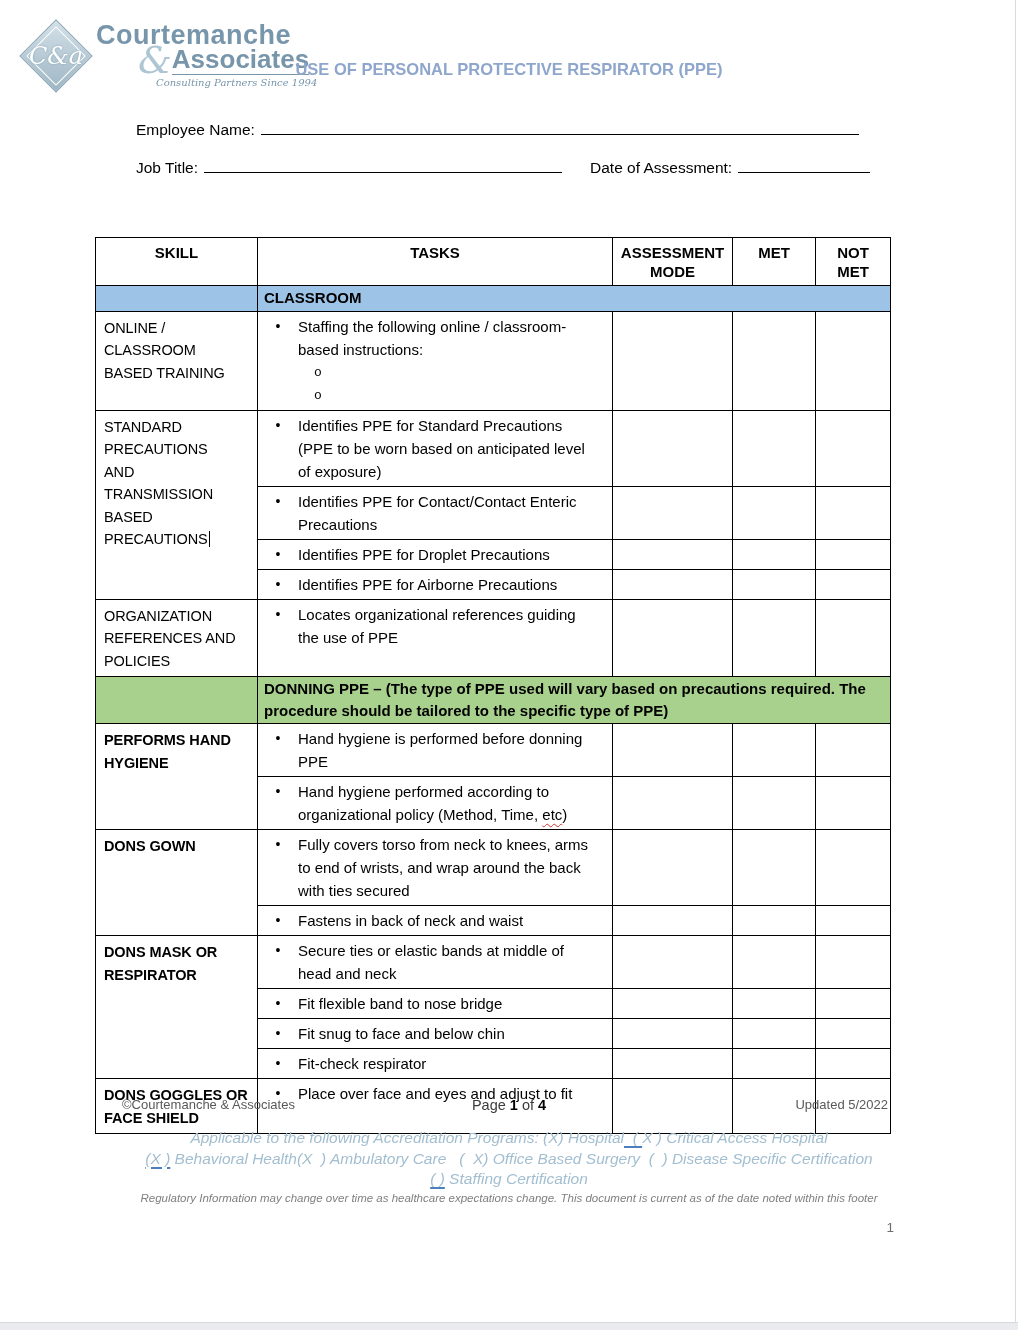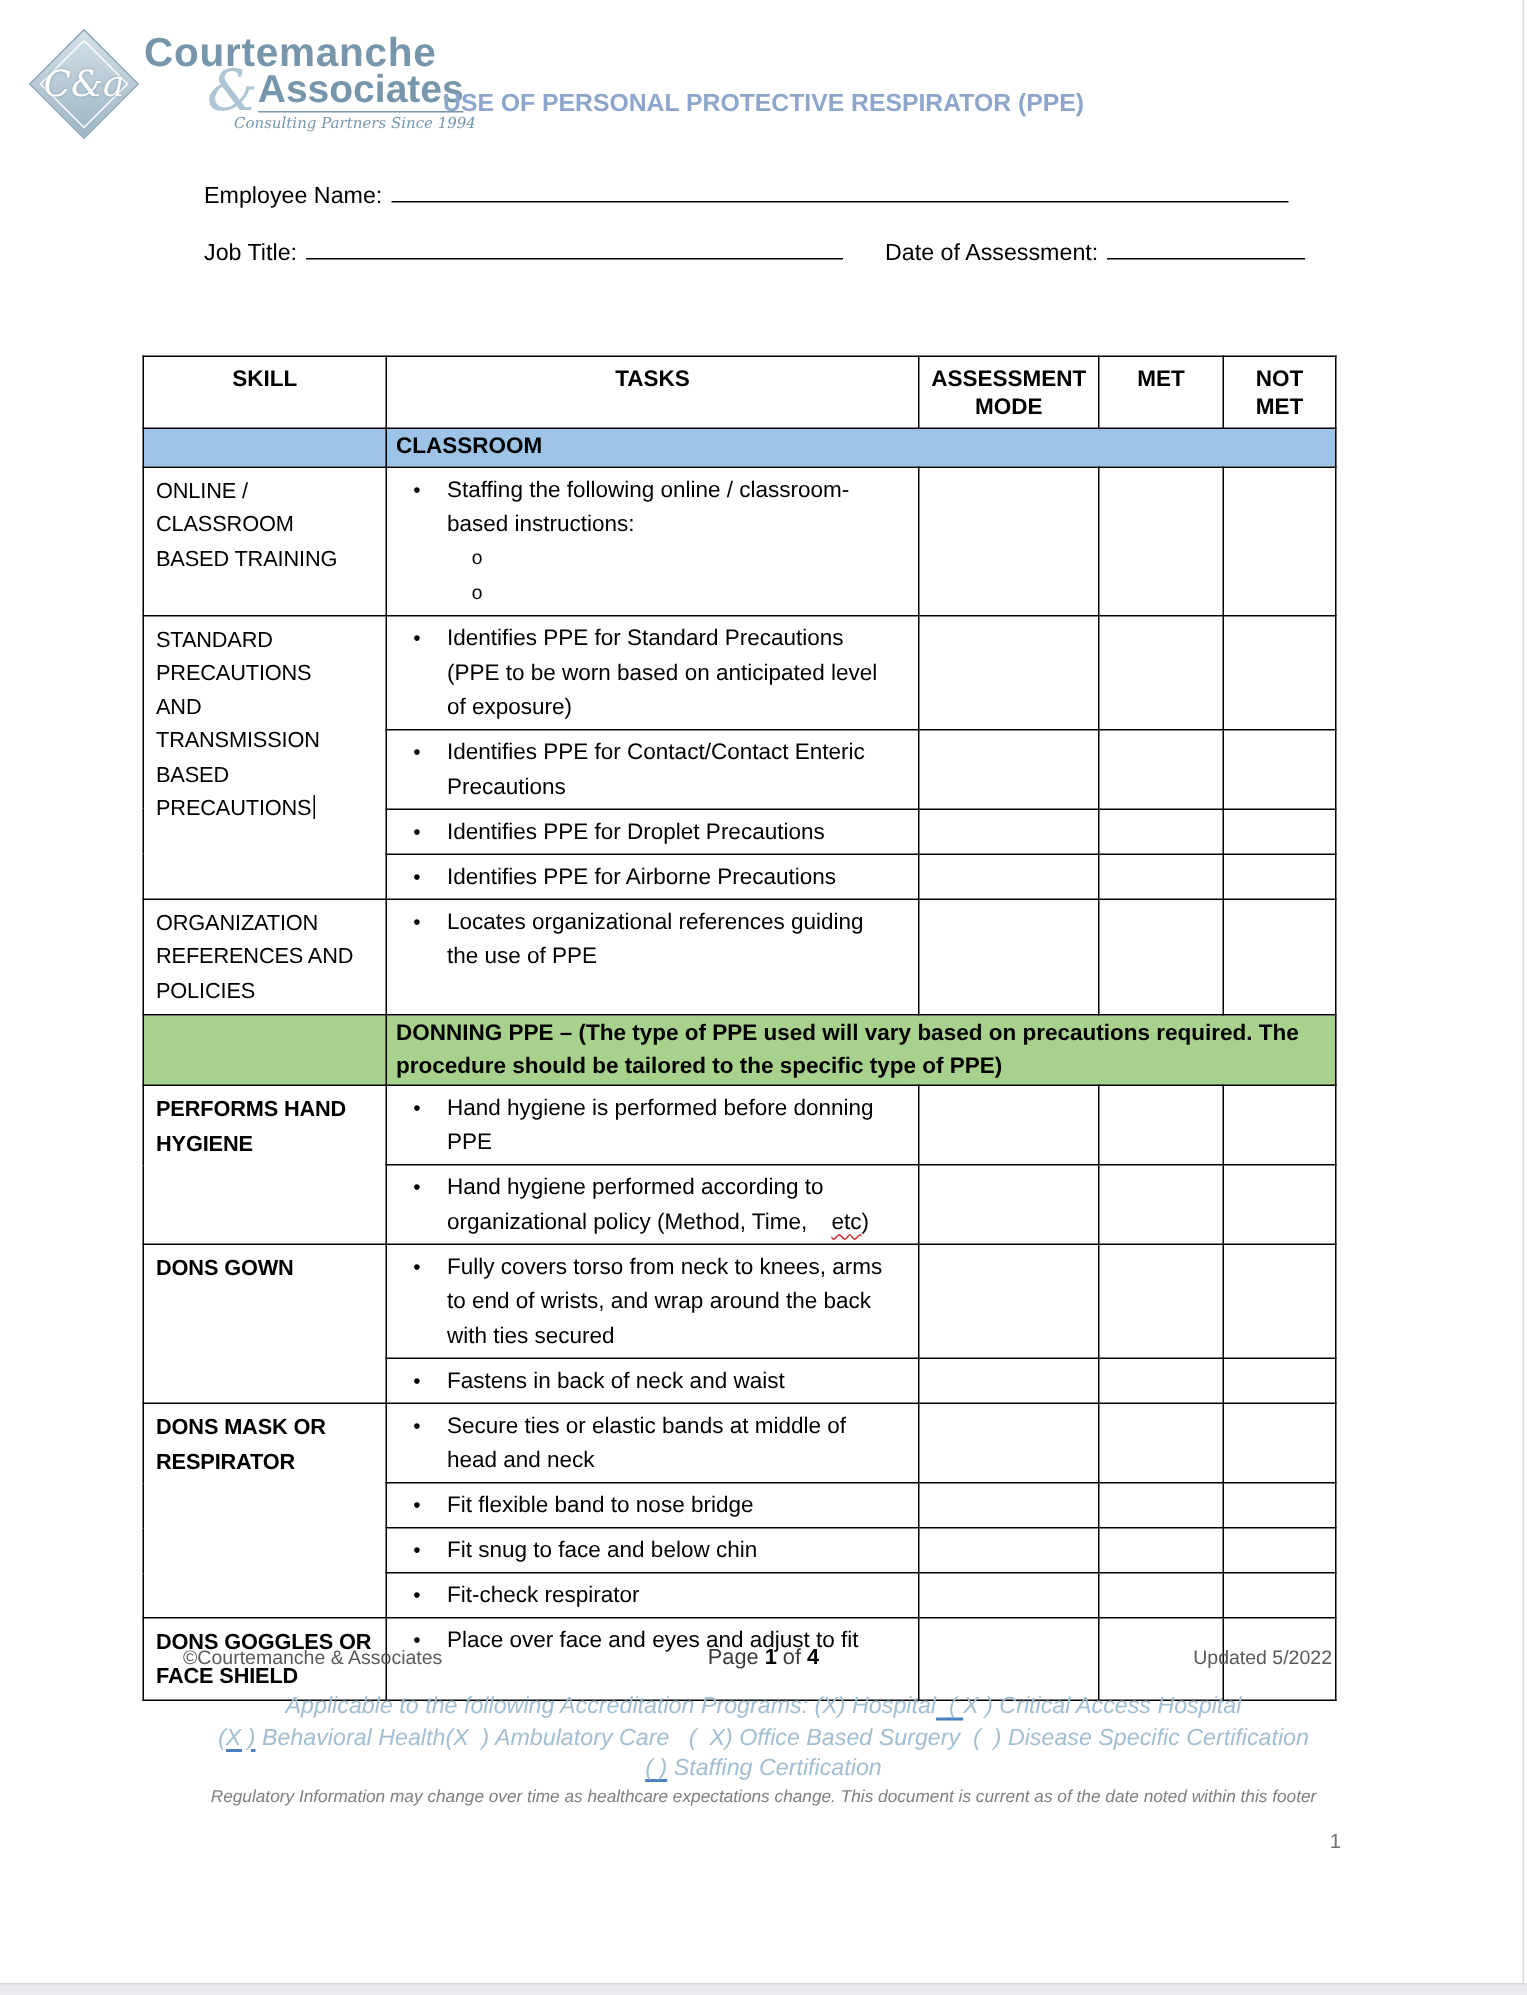--- a/index.html
+++ b/index.html
@@ -106,21 +106,20 @@
   td.section-label {
     font-size: 15px; font-weight: bold; line-height: 21.5px; padding: 1px 6px 2px;
   }
   .caret {
     display: inline-block; width: 1.5px; height: 16px; background: #000;
     vertical-align: -3px; margin-left: 1px;
   }
   .squiggle {
     text-decoration: underline wavy #d13438 1px;
     text-underline-offset: 3px;
-    margin-left: 12px;
   }
 
   
   .footer-copyright {
     position: absolute; left: 122px; top: 1097px;
     font-size: 13px; color: var(--footer-gray, #595959);
   }
   .footer-page {
     position: absolute; left: 0; right: 0; top: 1097px;
     text-align: center; font-size: 14.5px; color: #3b3b3b;

